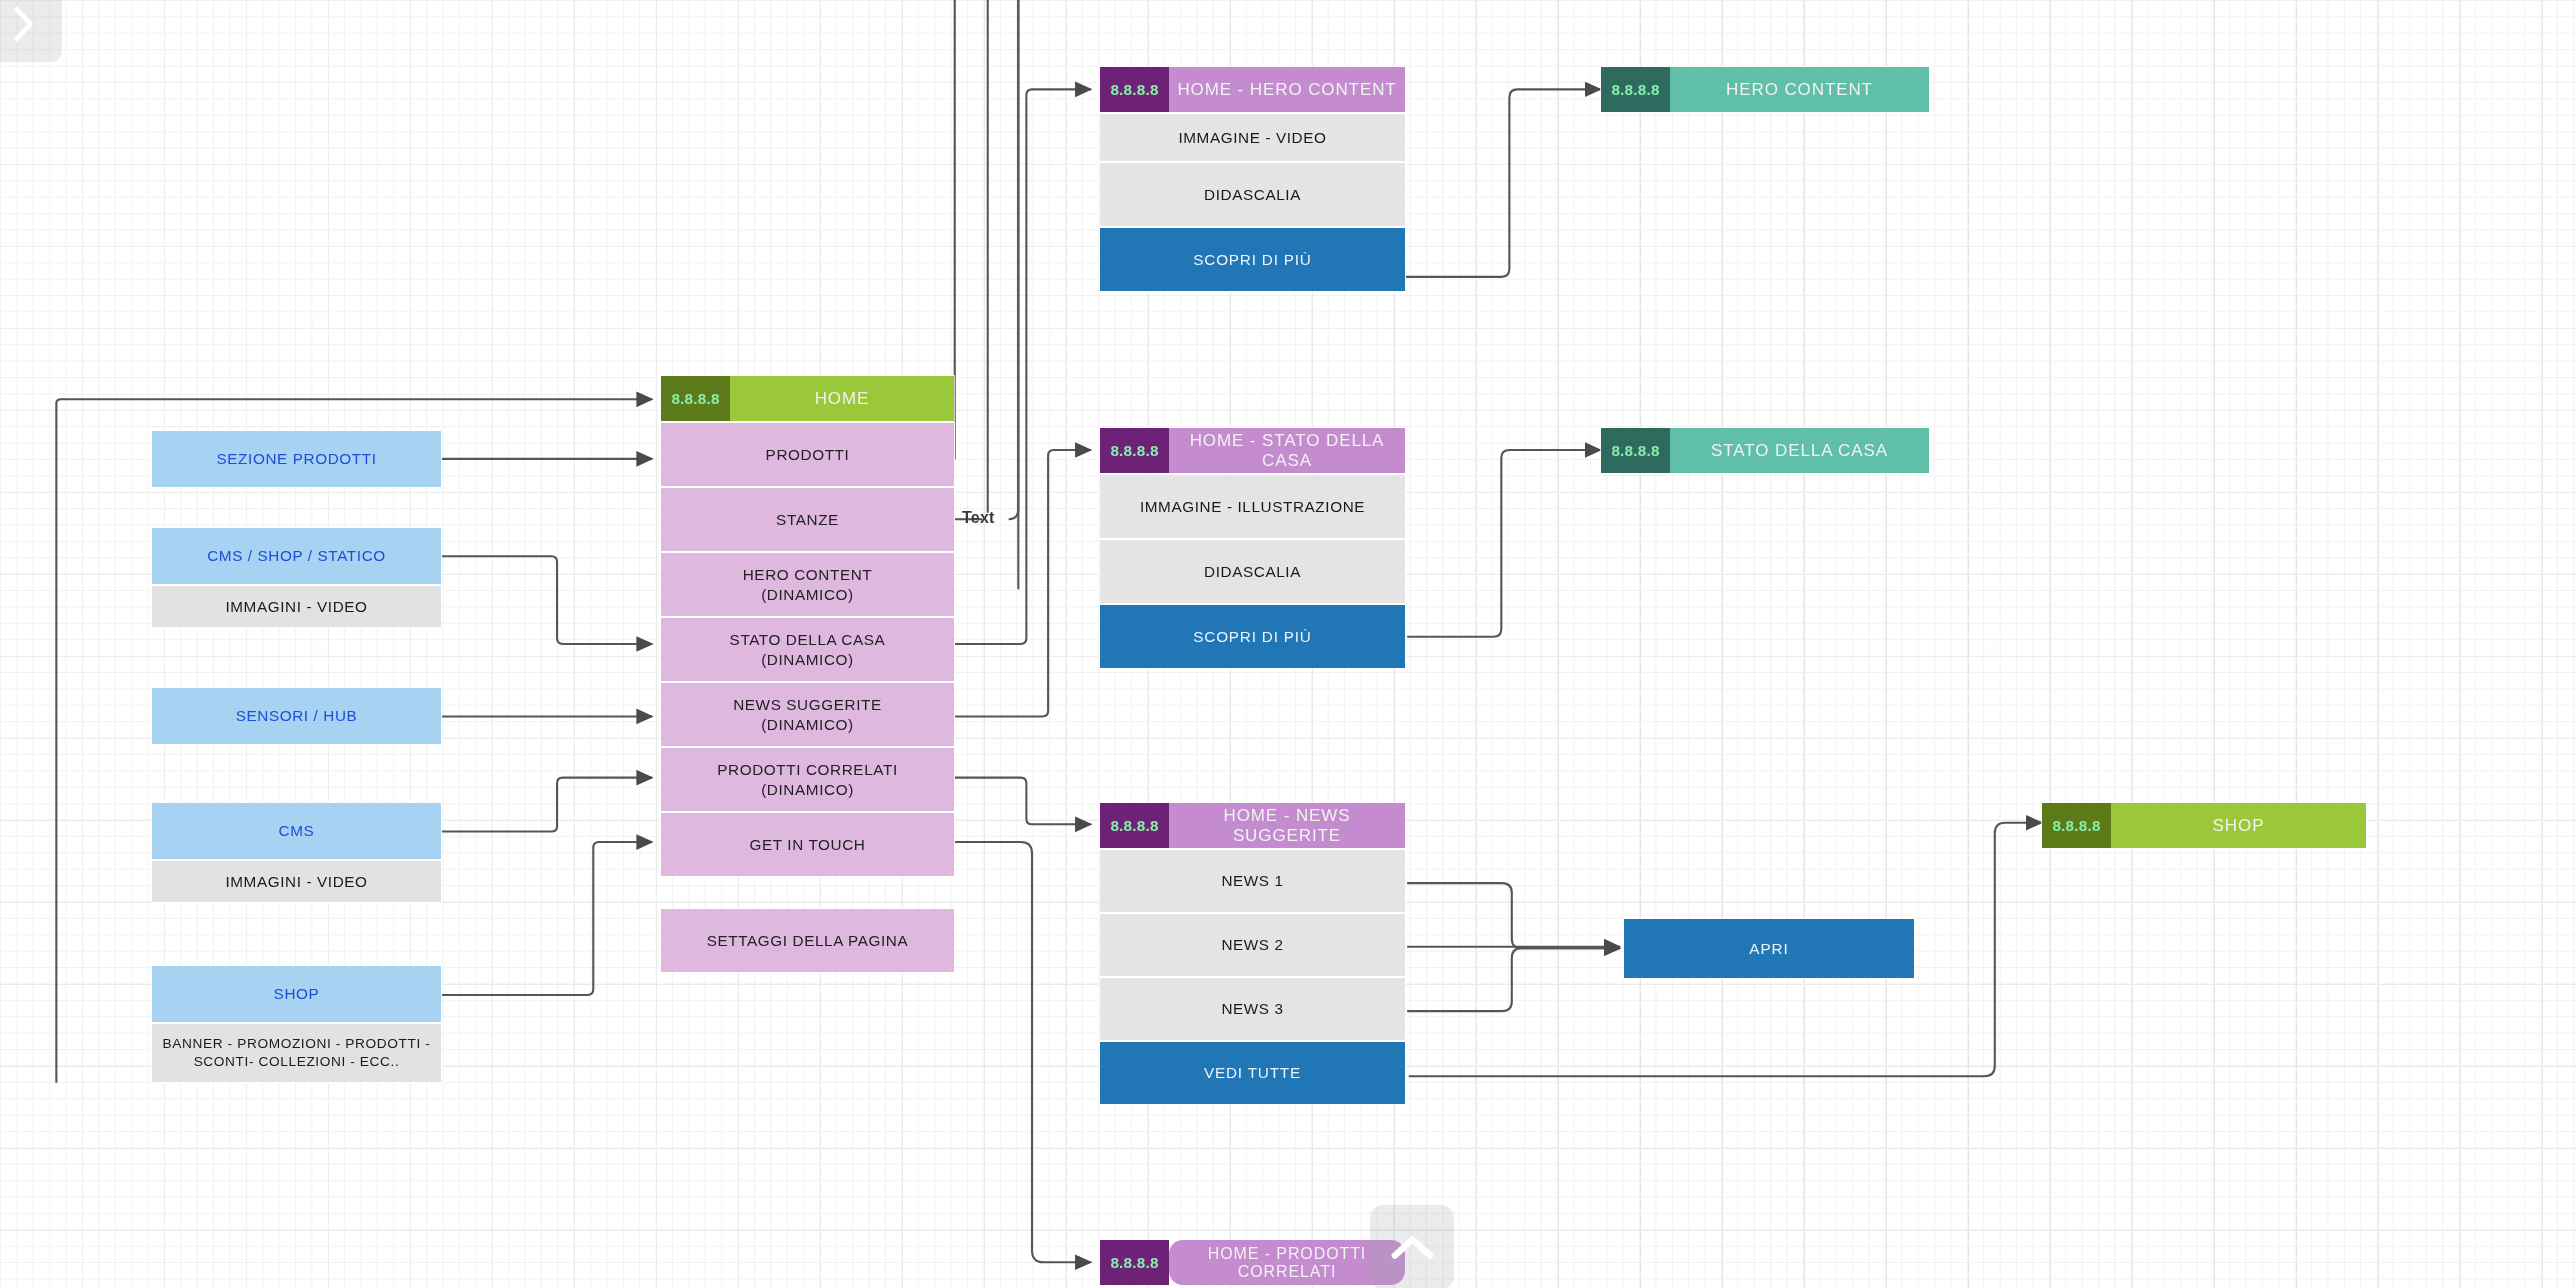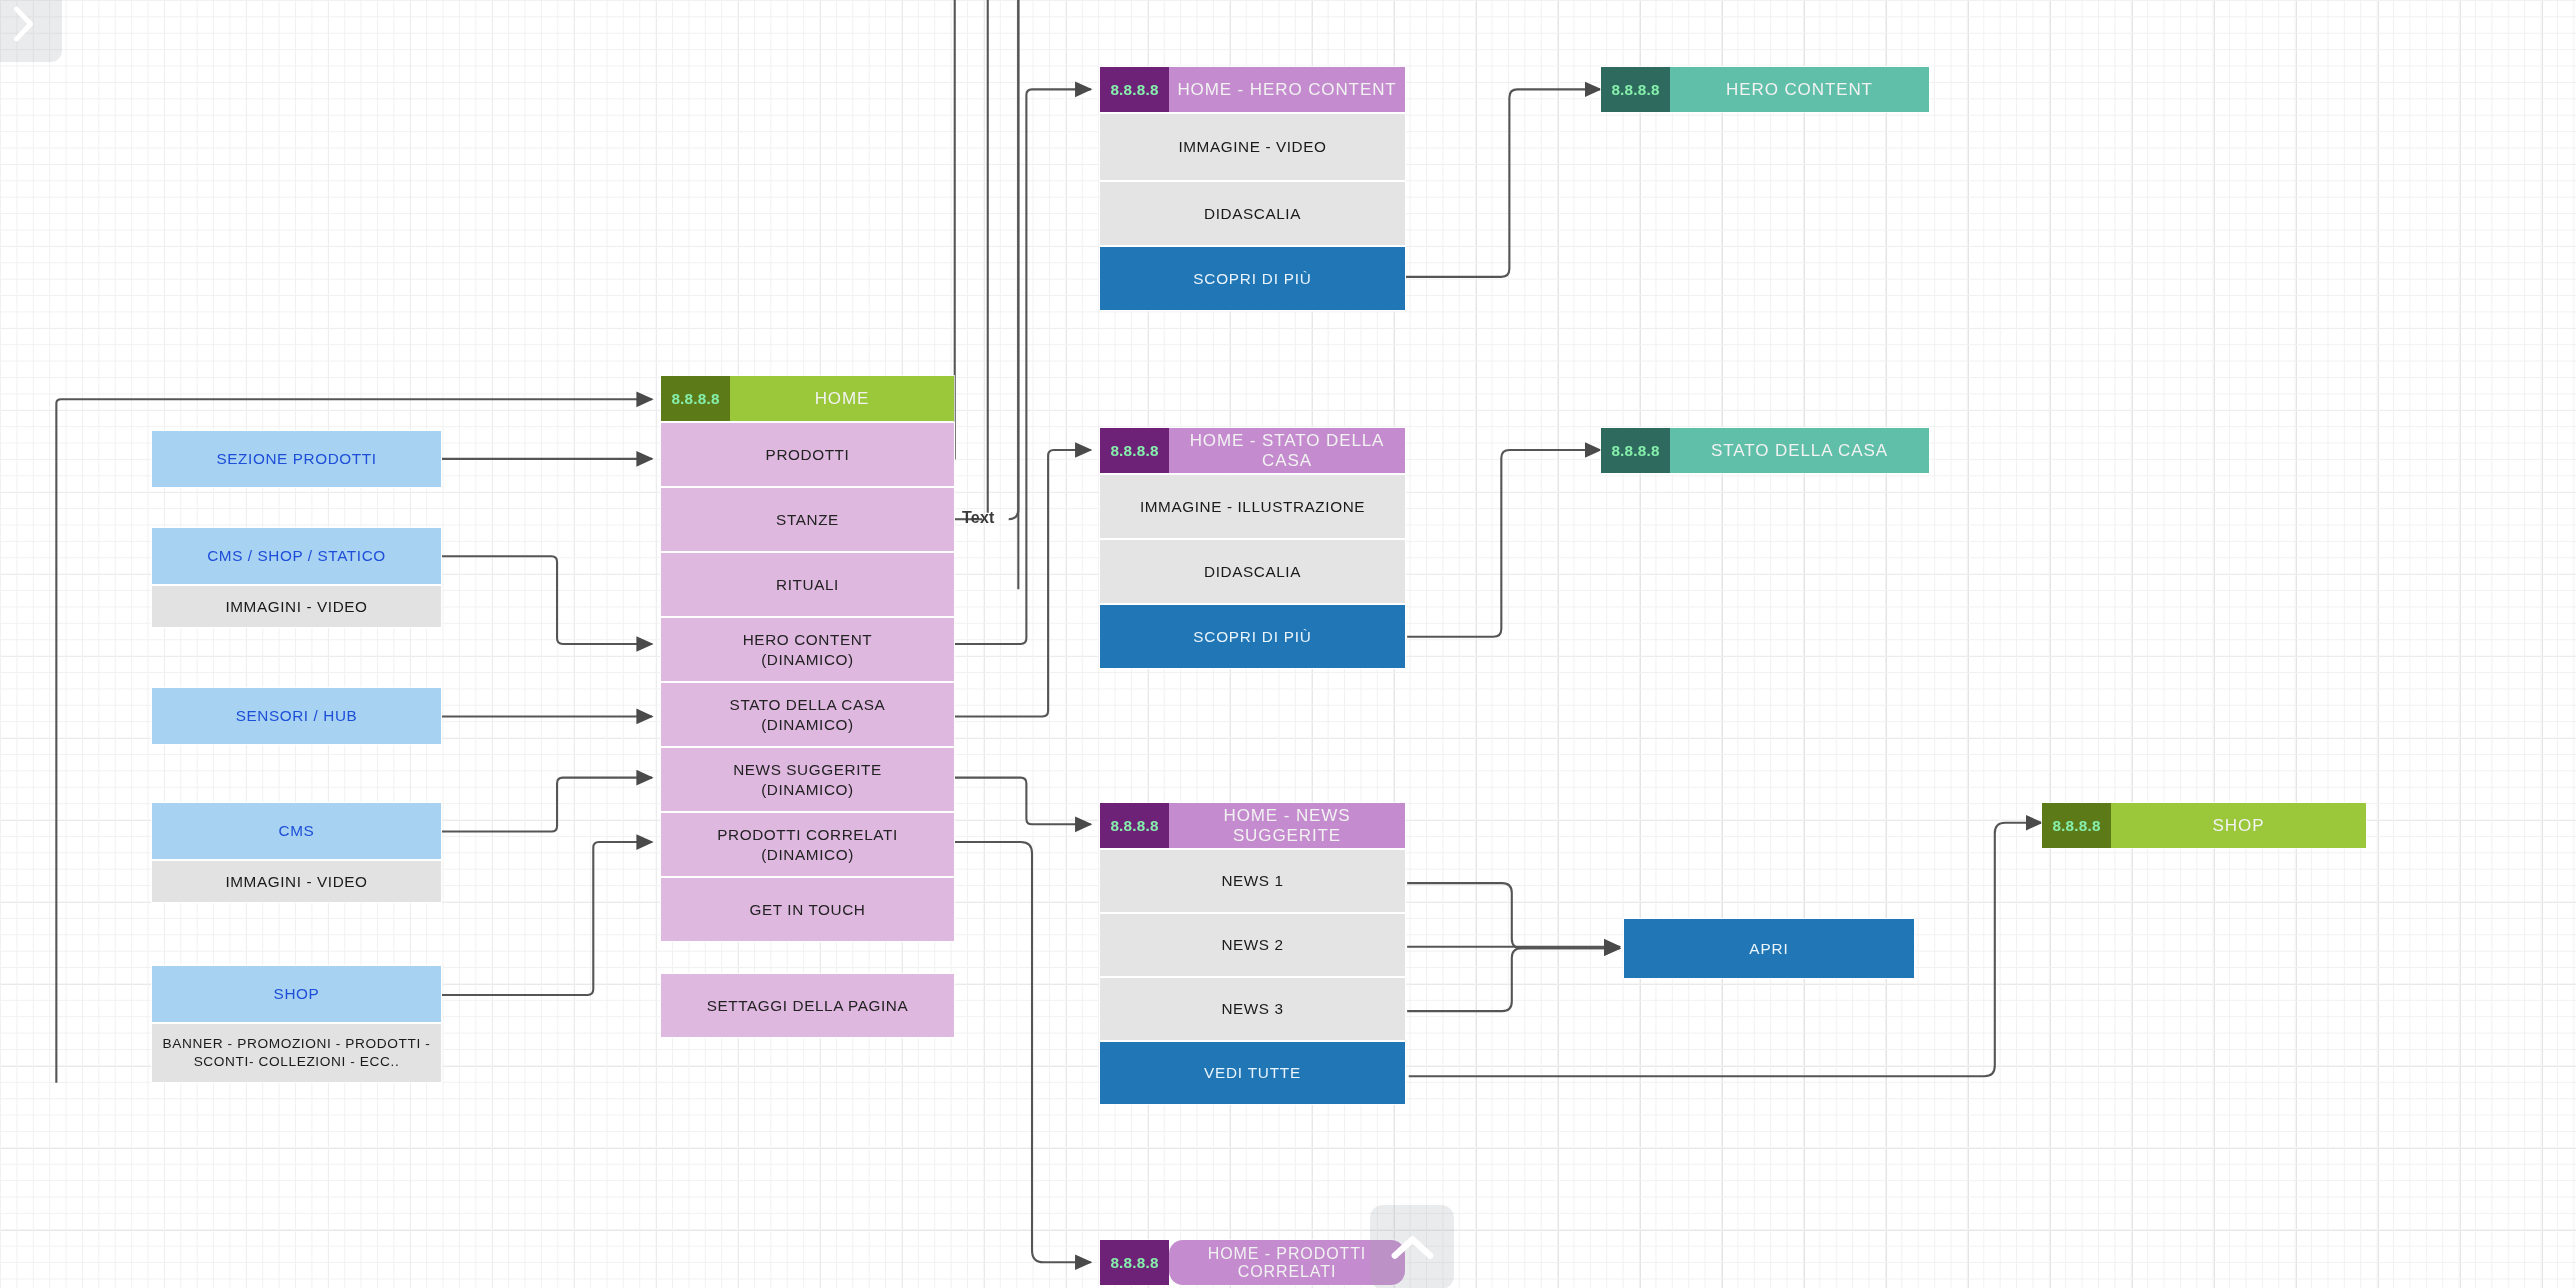--- a/index.html
+++ b/index.html
@@ -239,41 +239,40 @@
     <span>BANNER - PROMOZIONI - PRODOTTI - SCONTI- COLLEZIONI - ECC..</span>
   </div>
 
   <div class="card green" style="left:660px; top:375px; width:295px;">
     <div class="card-head">
       <div class="card-badge">8.8.8.8</div>
       <div class="card-title">HOME</div>
     </div>
     <div class="row lilac" style="height:65px;">PRODOTTI</div>
     <div class="row lilac" style="height:65px;">STANZE</div>
-    <div class="row lilac" style="height:65px;">RITUALI</div>
     <div class="row lilac multiline" style="height:65px; white-space:pre-line;">HERO CONTENT
 (DINAMICO)</div>
     <div class="row lilac multiline" style="height:65px; white-space:pre-line;">STATO DELLA CASA
 (DINAMICO)</div>
     <div class="row lilac multiline" style="height:65px; white-space:pre-line;">NEWS SUGGERITE
 (DINAMICO)</div>
     <div class="row lilac multiline" style="height:65px; white-space:pre-line;">PRODOTTI CORRELATI
 (DINAMICO)</div>
     <div class="row lilac" style="height:65px;">GET IN TOUCH</div>
     <div class="row lilac" style="height:65px;margin-top:31px;">SETTAGGI DELLA PAGINA</div>
   </div>
 
   <div class="edge-label" style="left:962px; top:509px;">Text</div>
 
   <div class="card purple" style="left:1099px; top:66px; width:307px;">
     <div class="card-head">
       <div class="card-badge">8.8.8.8</div>
       <div class="card-title">HOME - HERO CONTENT</div>
     </div>
-    <div class="row grey" style="height:68px;">IMMAGINE - VIDEO</div>
+    <div class="row grey" style="height:49px;">IMMAGINE - VIDEO</div>
     <div class="row grey" style="height:65px;">DIDASCALIA</div>
     <div class="row blue" style="height:65px;">SCOPRI DI PIÙ</div>
   </div>
 
   <div class="card purple" style="left:1099px; top:427px; width:307px;">
     <div class="card-head">
       <div class="card-badge">8.8.8.8</div>
       <div class="card-title">HOME - STATO DELLA CASA</div>
     </div>
     <div class="row grey" style="height:65px;">IMMAGINE - ILLUSTRAZIONE</div>

